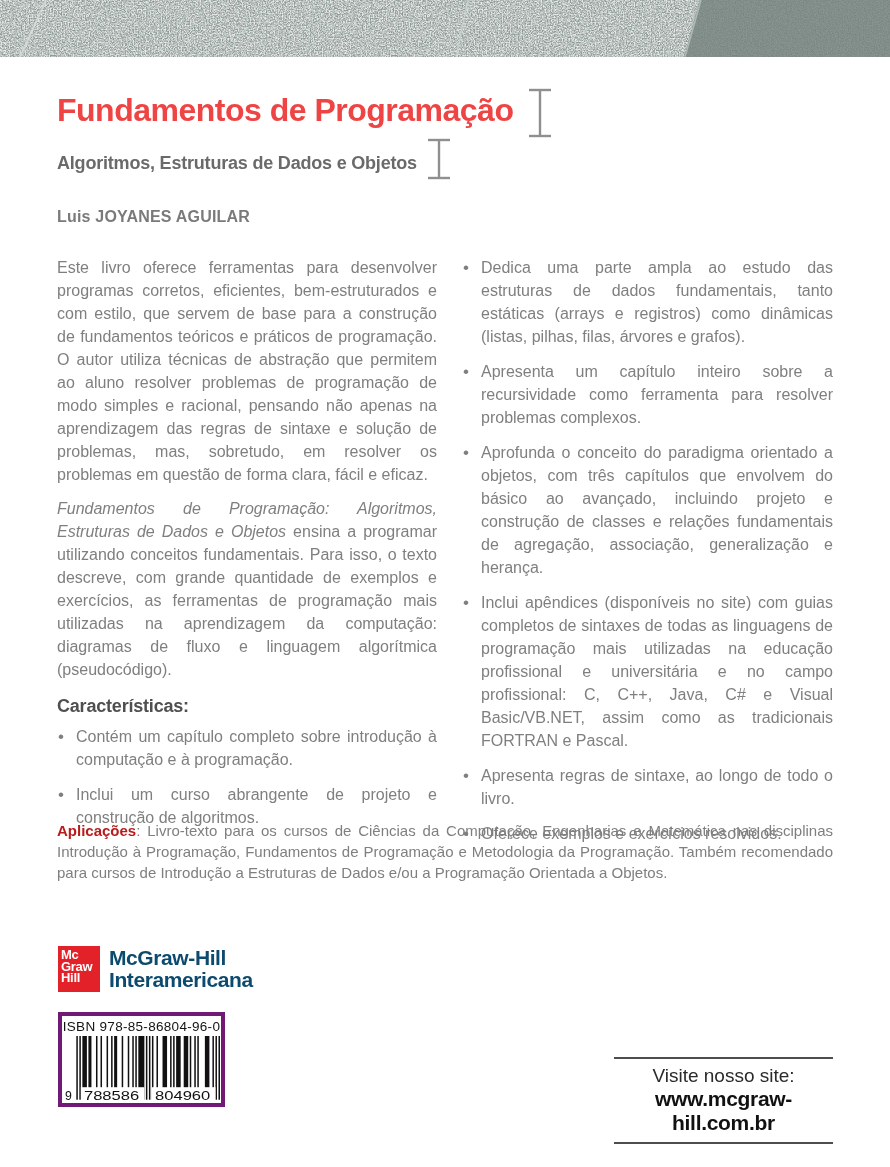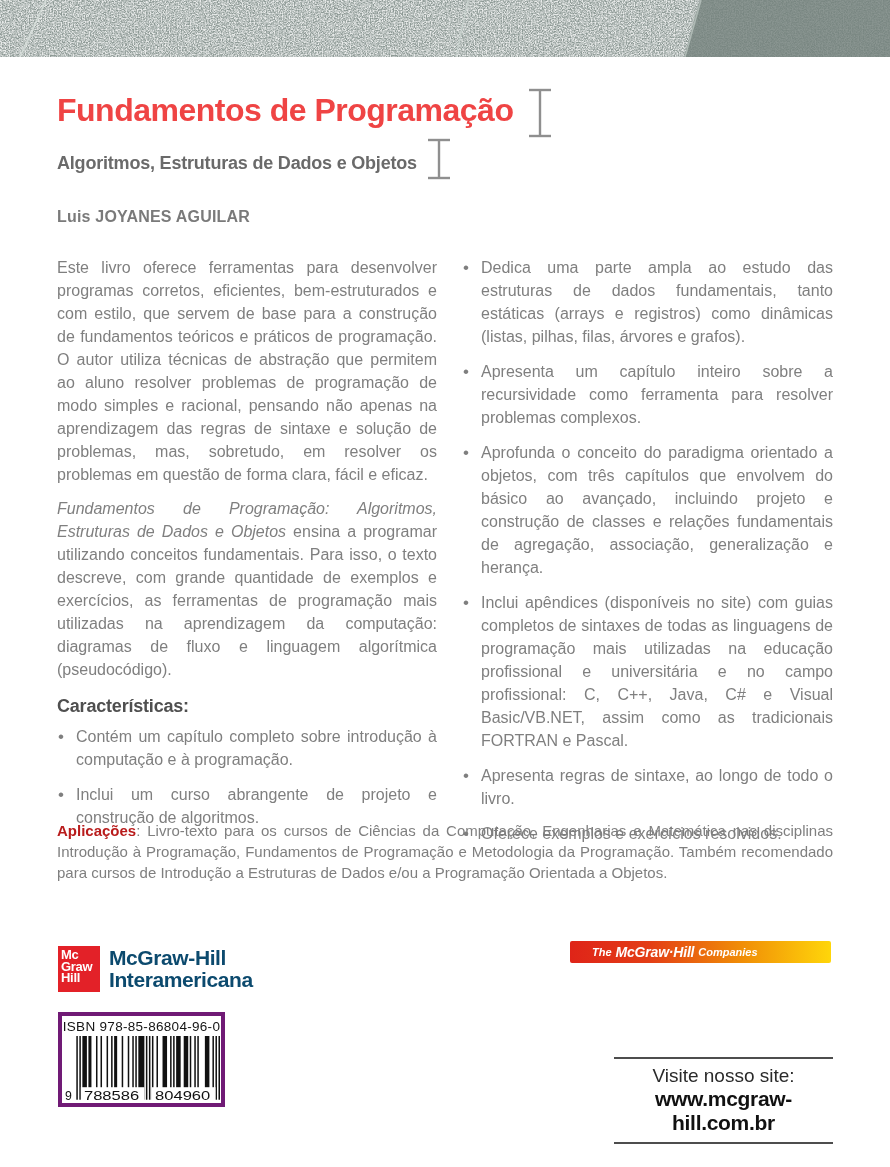--- a/index.html
+++ b/index.html
@@ -162,25 +162,20 @@
       <div>Mc</div>
       <div>Graw</div>
       <div>Hill</div>
     </div>
     <div class="publisher-name">
       <div>McGraw-Hill</div>
       <div>Interamericana</div>
     </div>
   </div>
 
-  <div class="companies-bar">
-    <span class="small">The</span>
-    <span class="brand">McGraw·Hill</span>
-    <span class="small">Companies</span>
-  </div>
 
   <div class="barcode-box">
     <div class="isbn-label">ISBN 978-85-86804-96-0</div>
     <svg class="barcode-svg" id="ean" width="156" height="66" viewBox="-12 0 152 58" preserveAspectRatio="none" xmlns="http://www.w3.org/2000/svg">
         <rect x="0.00" y="0" width="1.47" height="56" fill="#111"></rect>
         <rect x="2.95" y="0" width="1.47" height="56" fill="#111"></rect>
         <rect x="5.89" y="0" width="4.42" height="56" fill="#111"></rect>
         <rect x="11.79" y="0" width="2.95" height="56" fill="#111"></rect>
         <rect x="19.16" y="0" width="1.47" height="56" fill="#111"></rect>
         <rect x="23.58" y="0" width="1.47" height="56" fill="#111"></rect>

